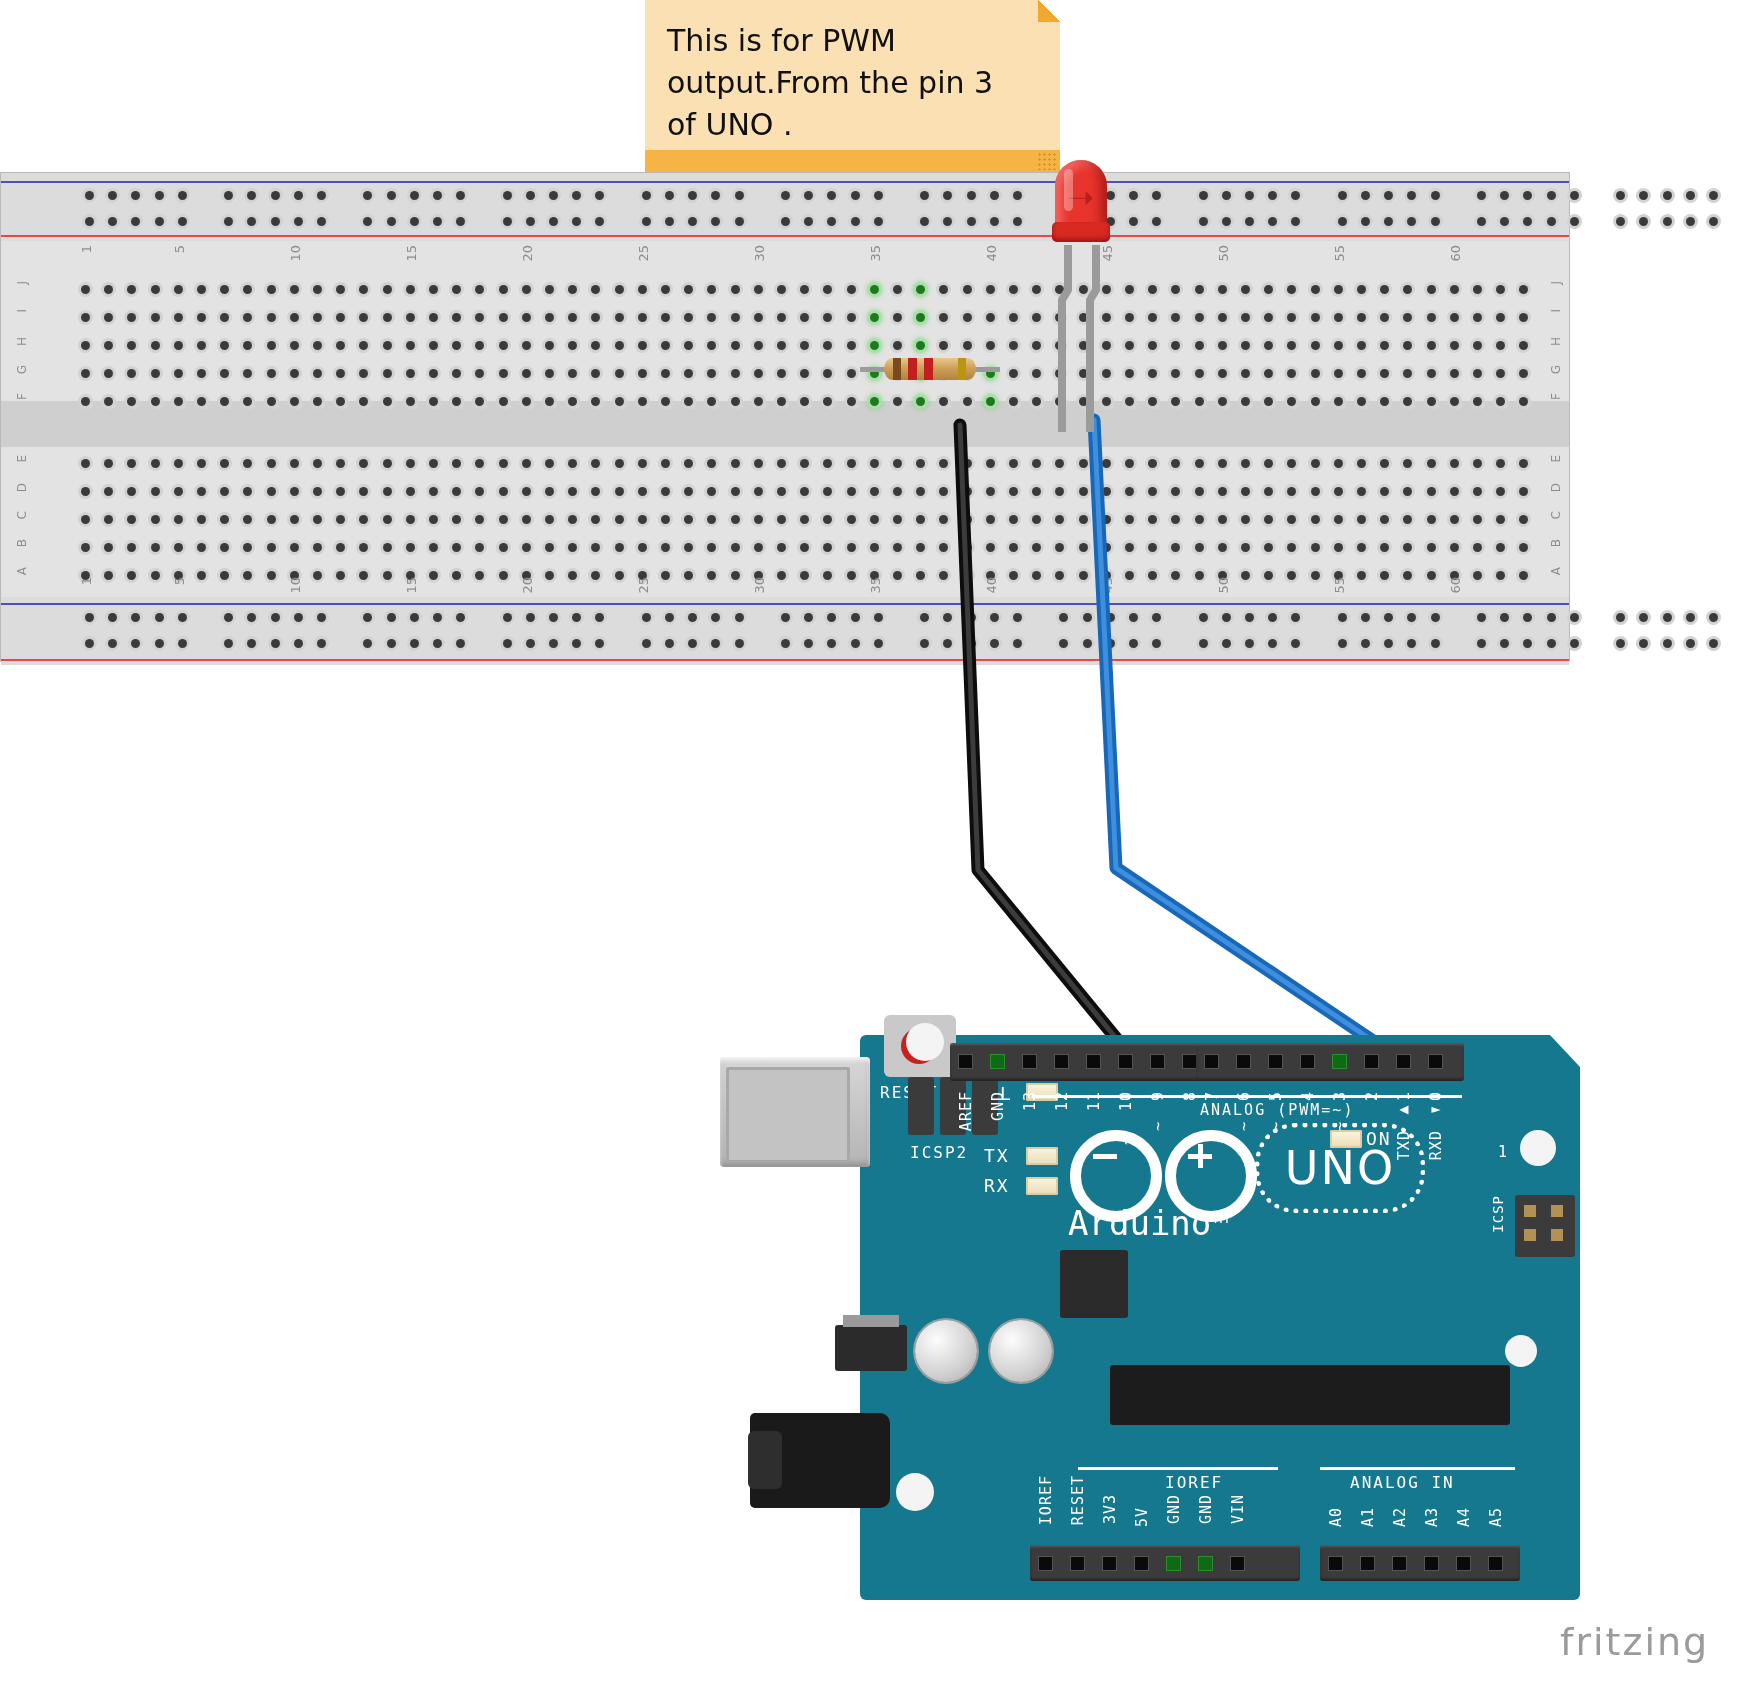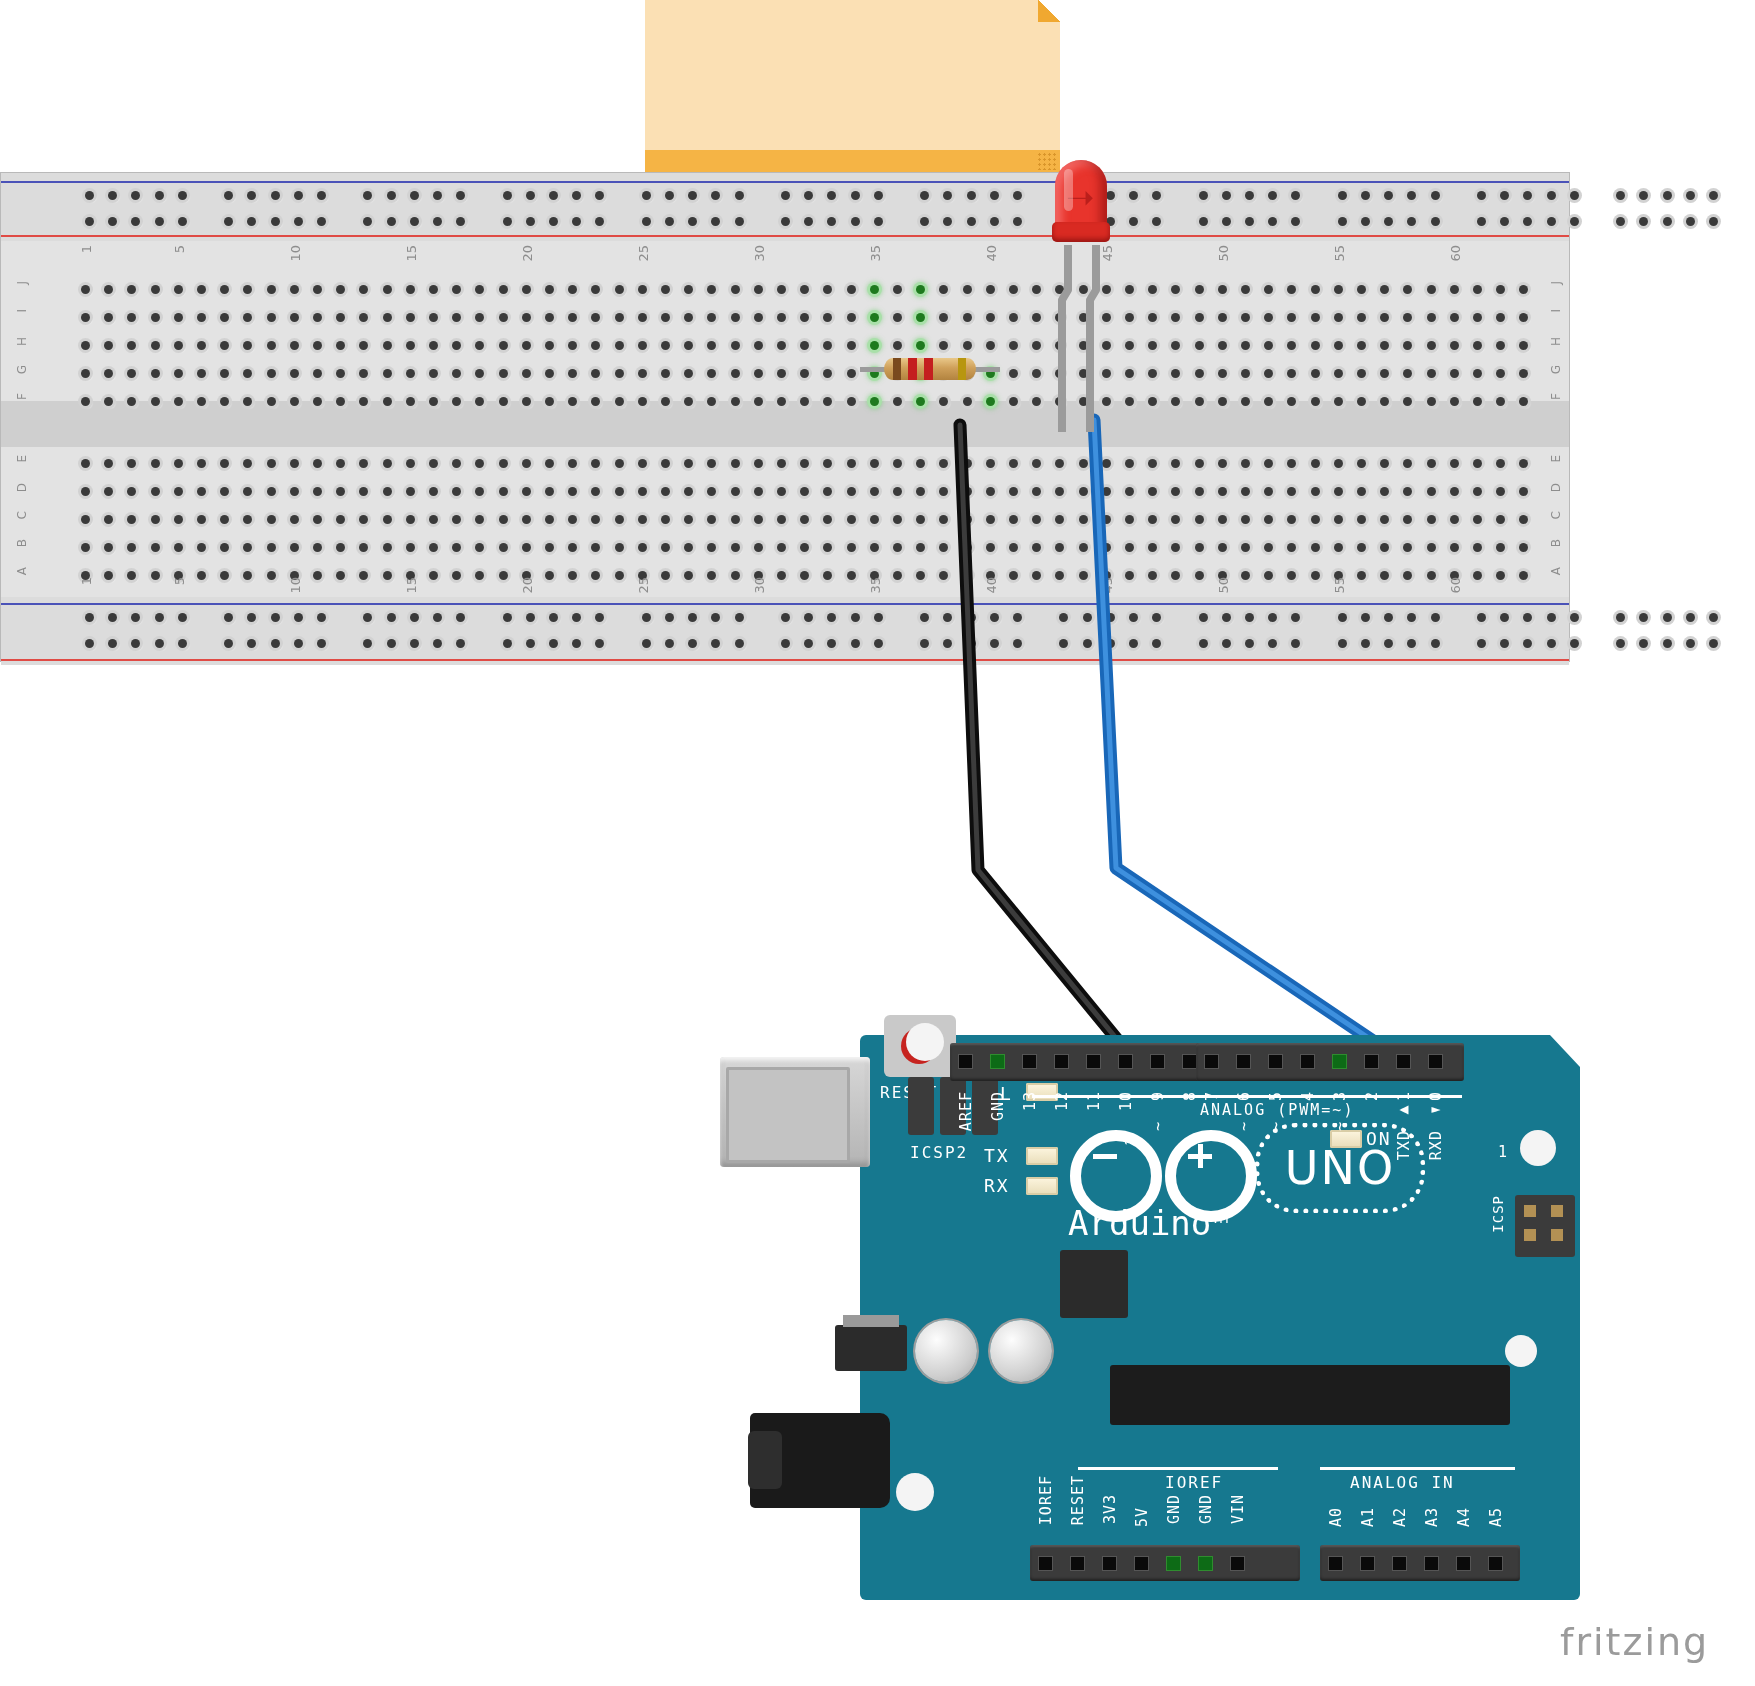--- a/index.html
+++ b/index.html
@@ -118,20 +118,25 @@
        font-family:"DejaVu Sans Mono","Liberation Mono",monospace;font-size:34px;color:#fff;}
   #arduinotxt sup{font-size:14px;}
   #fritzing{position:absolute;left:1560px;top:1620px;
        font-family:"DejaVu Sans","Liberation Sans",sans-serif;font-size:38px;
        color:#9b9b9b;letter-spacing:2px;}
 </style>
 </head>
 <body>
 
 <div id="note">
+  <div class="note-body">
+    <div class="note-text">This is for PWM
+output.From the pin 3
+of UNO .</div>
+  </div>
   <div class="note-fold"></div>
   <div class="note-bar">
     <div class="note-dots"></div>
   </div>
 </div>
 
 <div id="bb">
     <div class="bb-zone" style="top:0px;height:68px;"></div>
     <div class="railline rail-blue" style="top:8px;"></div>
     <div class="railline rail-red" style="top:62px;"></div>

